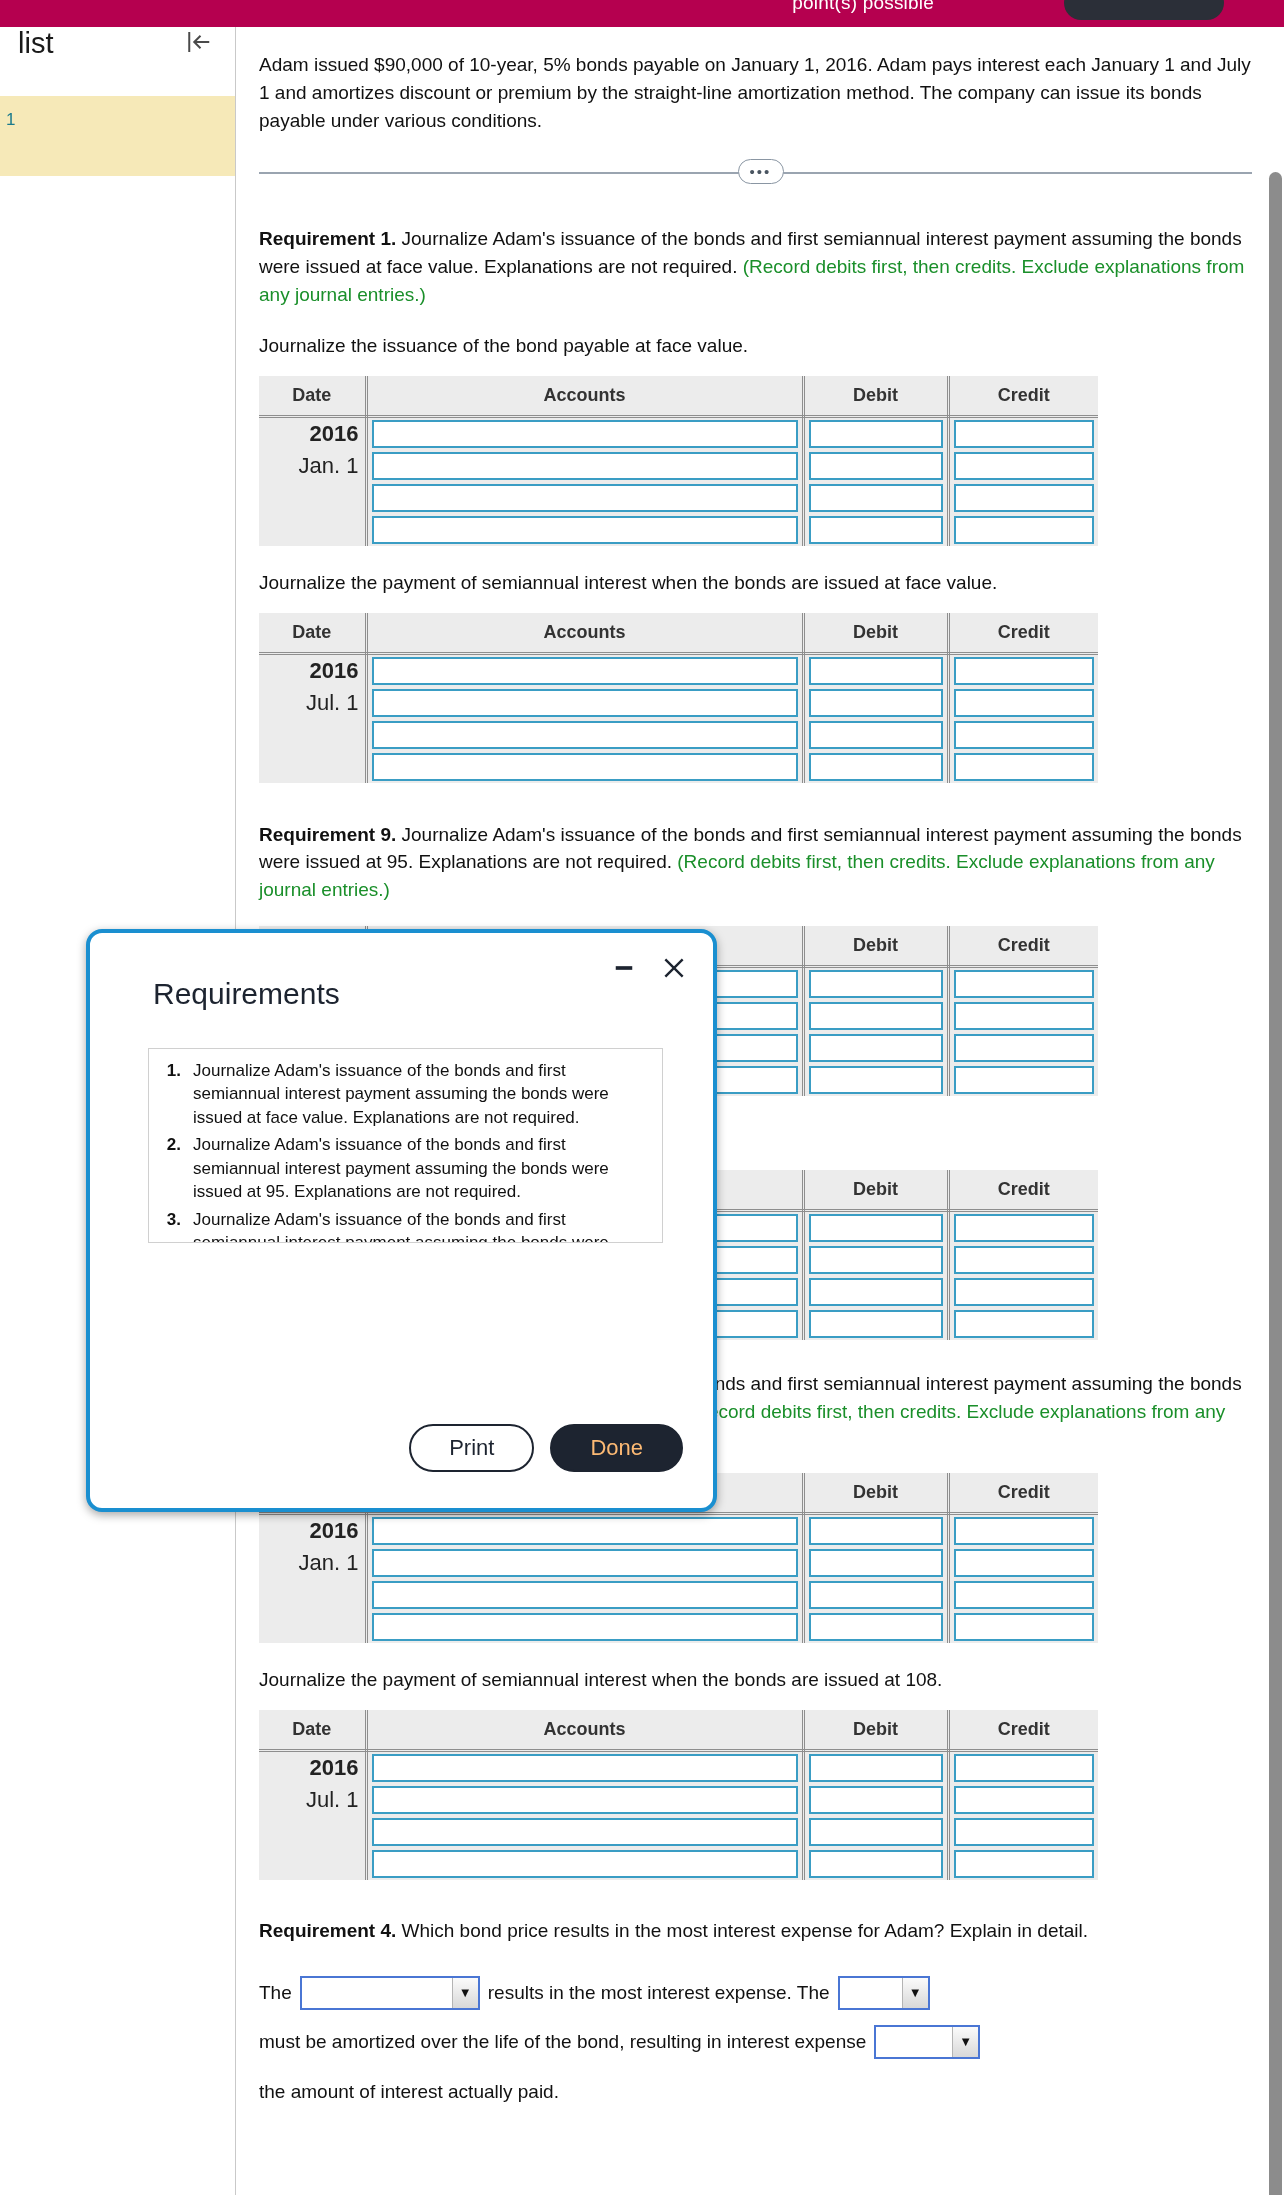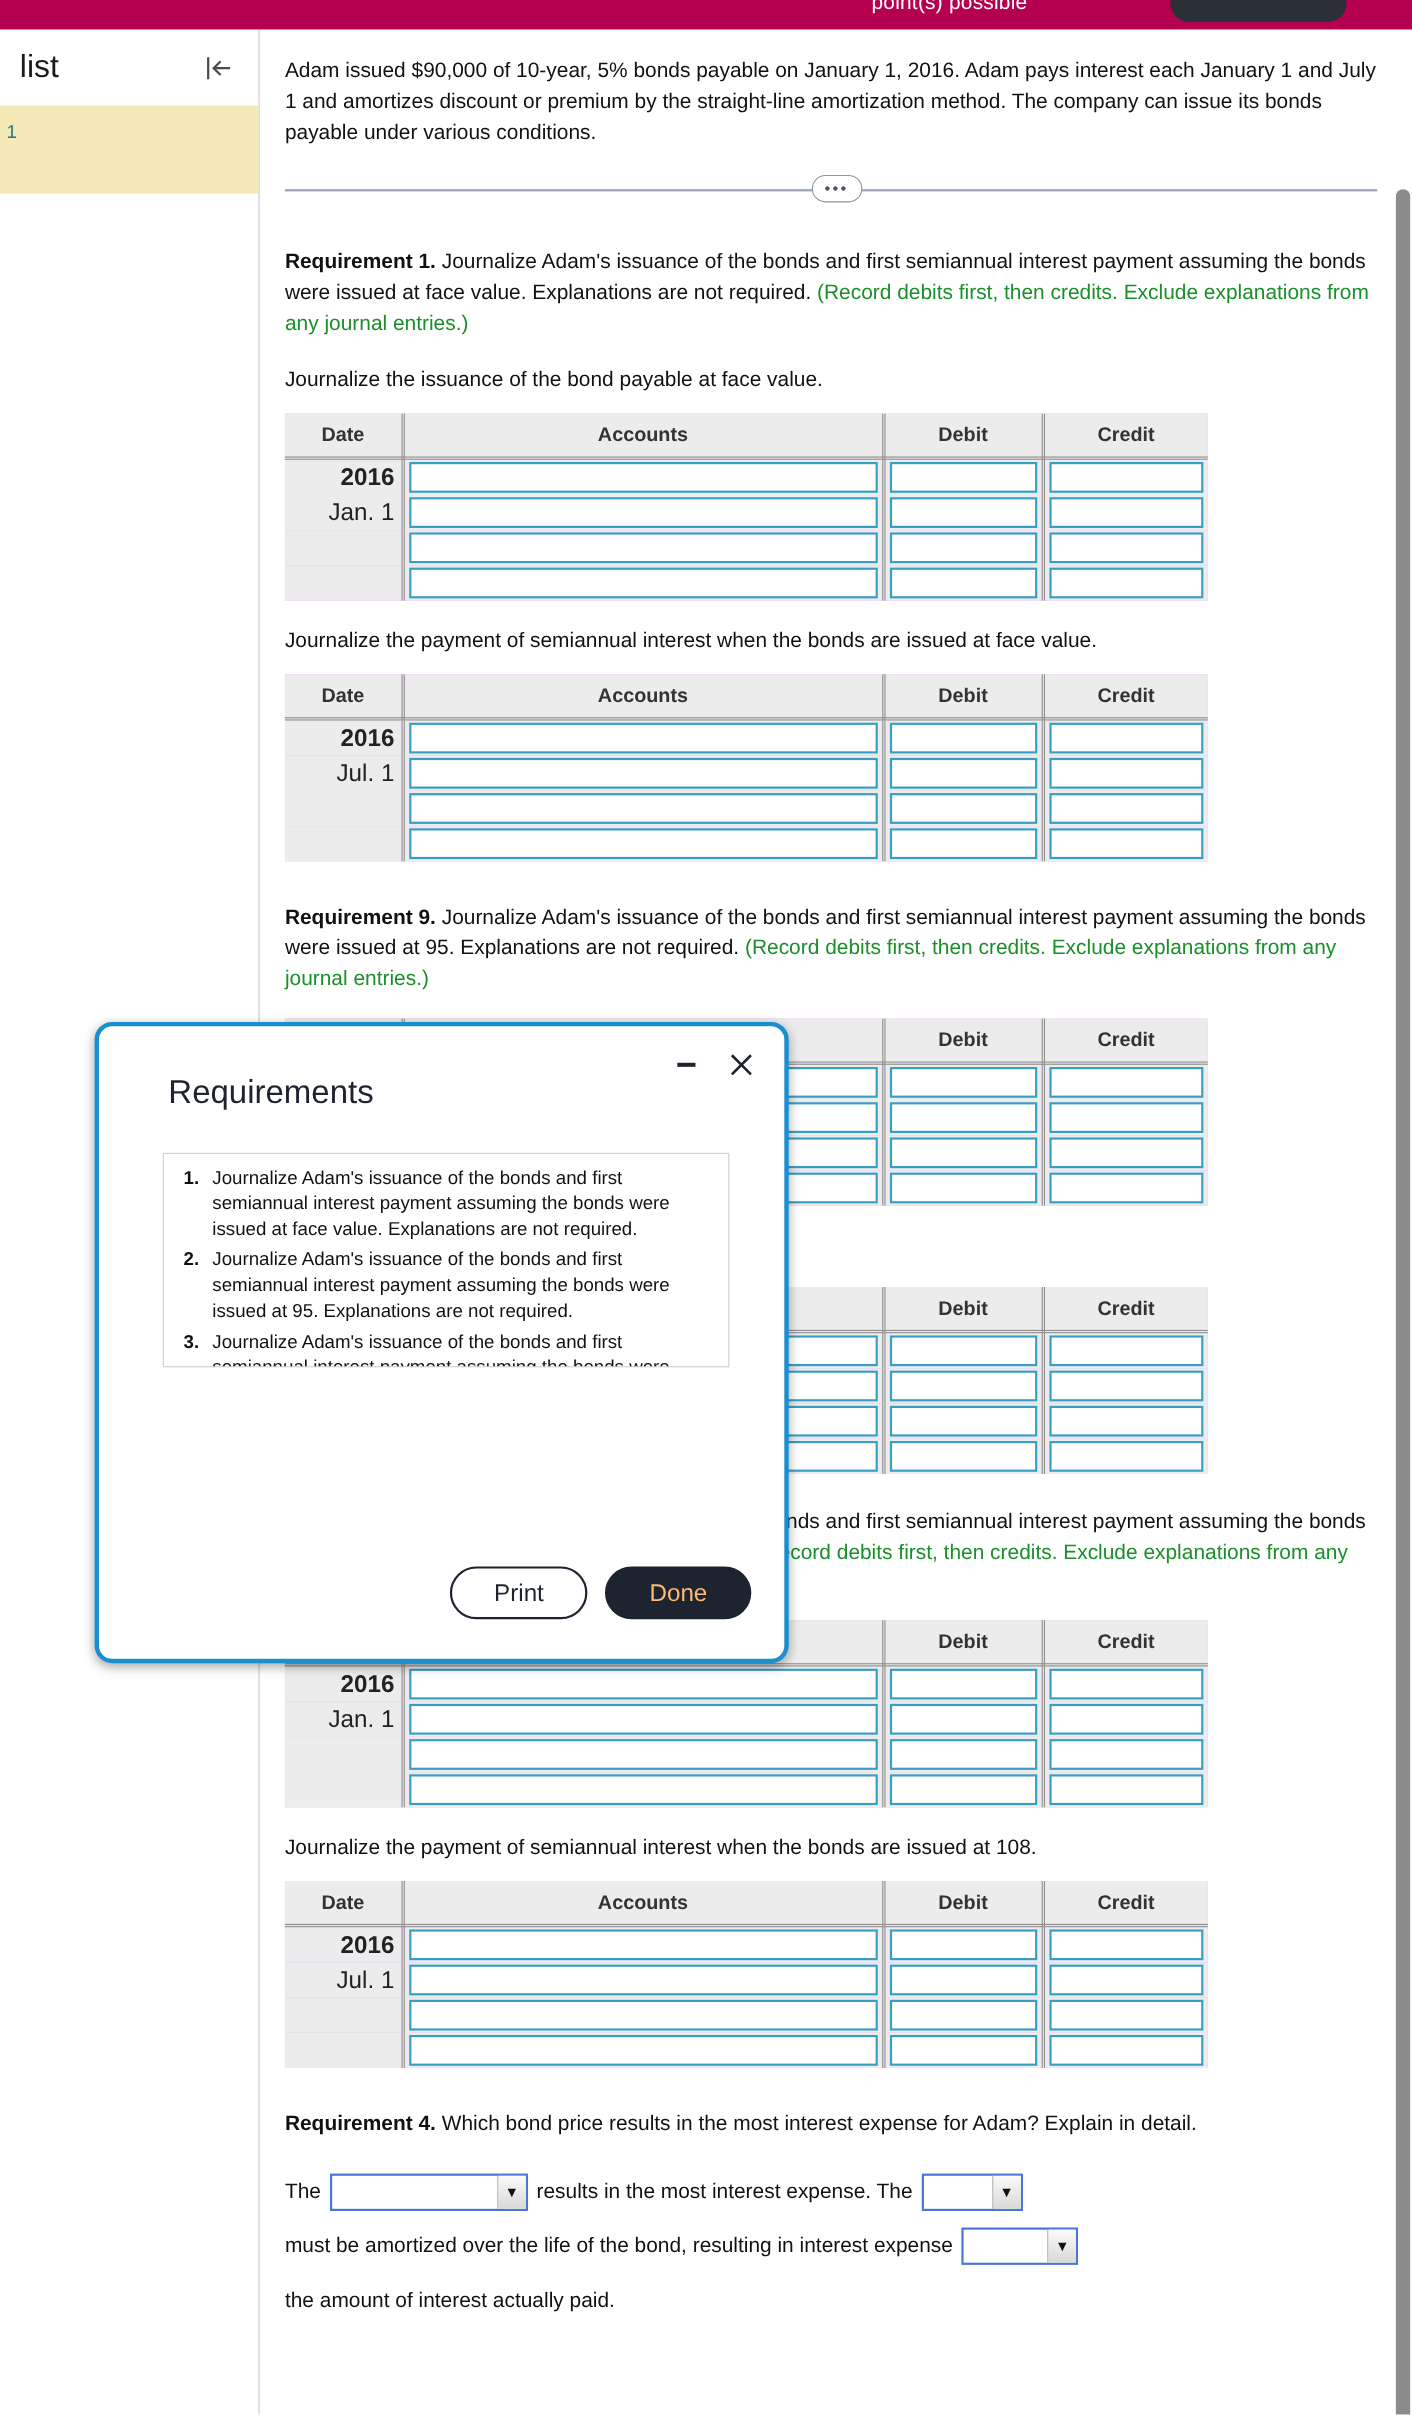--- a/index.html
+++ b/index.html
@@ -27,21 +27,21 @@
     background:#2b2f38;
   }
 
   
   .sidebar {
     position:absolute; left:0; top:27px; width:236px; height:2168px;
     background:#ffffff; border-right:1px solid #c9c9c9;
   }
   .sidebar-top {
     position:relative; height:69px;
-    display:flex; align-items:center; justify-content:space-between;
+    display:flex; justify-content:space-between;
     padding:0 22px 0 18px;
   }
   .sidebar-title { font-size:29px; color:#1a1a1a; }
   .collapse-icon { width:30px; height:30px; color:#4a4a4a; }
   .sidebar-item {
     height:80px; background:#f6e9b8;
     padding:14px 0 0 6px; font-size:17px; color:#1a7a8c;
   }
 
   
@@ -80,21 +80,21 @@
 
   .req-head { font-size:19px; line-height:1.47; color:#111; margin-top:38px; }
   .req-head b { font-weight:bold; }
   .green { color:#1a8f2a; }
 
   .sub-line { font-size:19px; color:#111; margin-top:26px; }
 
   
   .jtable {
     border-collapse:collapse; margin-top:16px; width:824px;
-    table-layout:fixed; background:#f0abfc;
+    table-layout:fixed; background:#404040;
   }
   .jtable th {
     background:#ececec; font-size:18px; color:#333; font-weight:bold;
     padding:9px 0; text-align:center;
     border-right:3px double #8e8e8e;
     border-bottom:3px double #8e8e8e;
   }
   .jtable th.last { border-right:none; }
   .jtable td {
     background:#ececec; padding:2px 4px; vertical-align:middle;

